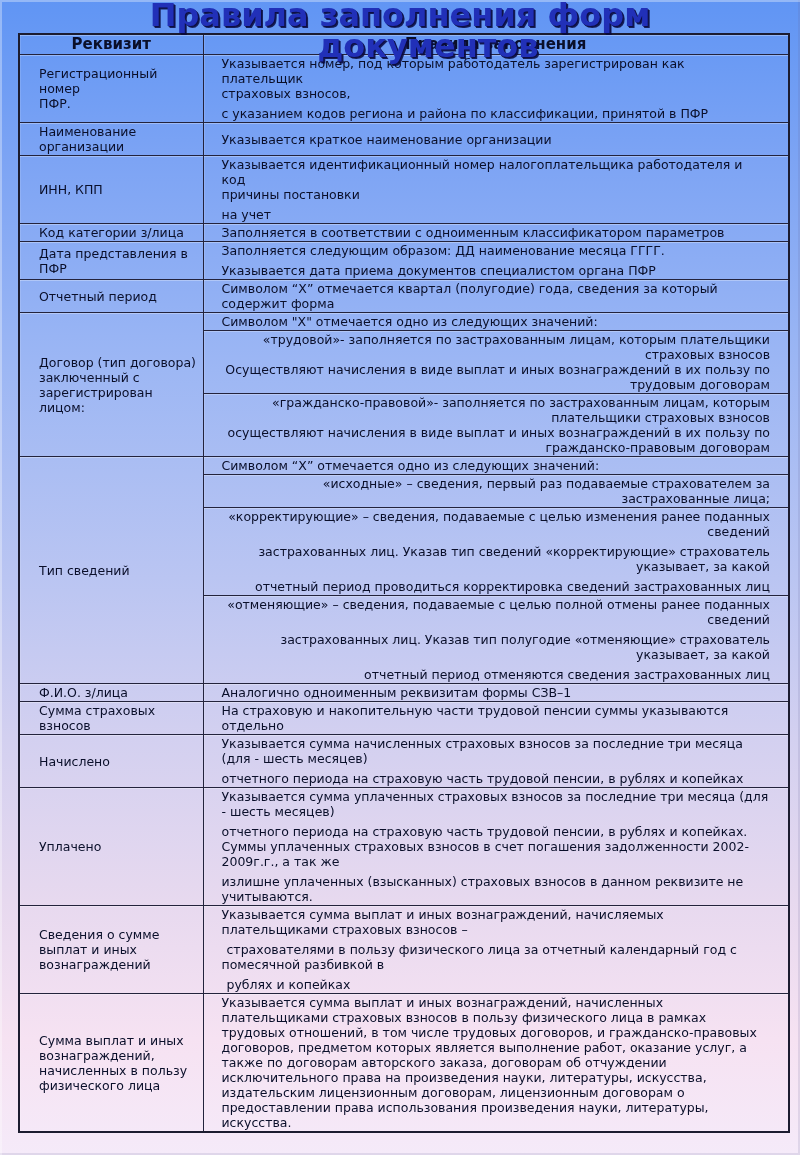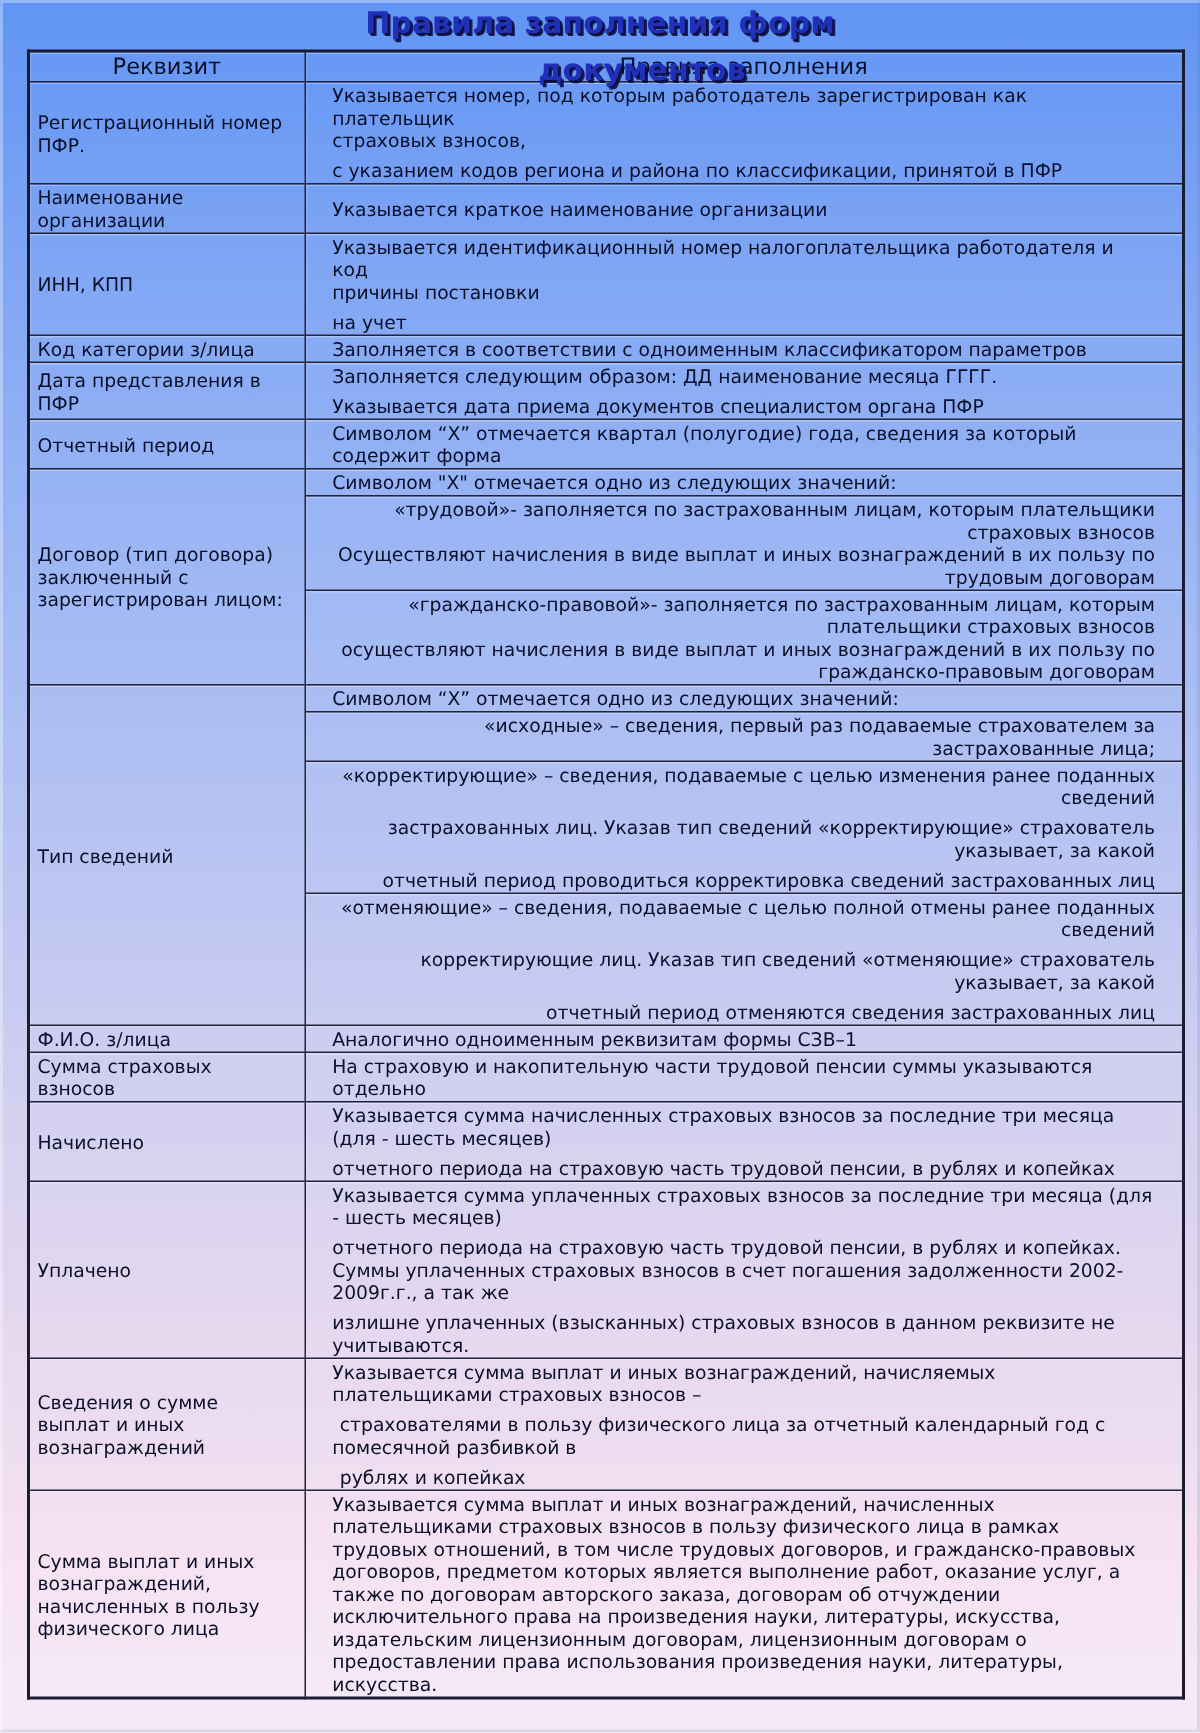--- a/index.html
+++ b/index.html
@@ -5,35 +5,35 @@
   html,body{margin:0;padding:0;}
   body{
     width:800px;height:1155px;position:relative;overflow:hidden;
     background:linear-gradient(180deg,#6095f4 0%,#7da4f4 14%,#9db7f4 32%,#bac5f2 50%,#d3d0f0 64%,#e7d9ef 78%,#f6e2f2 90%,#f5eaf9 100%);
     font-family:"DejaVu Sans","Liberation Sans",sans-serif;
     color:#0a0f2a;
   }
   .bevel{position:absolute;inset:0;z-index:20;pointer-events:none;
     box-shadow:inset 2px 2px 0 rgba(255,255,255,.33), inset -2px -2px 0 rgba(100,100,150,.15);}
   .title{position:absolute;top:0;left:0;width:100%;text-align:center;z-index:10;
-    font-weight:bold;font-size:20px;line-height:31px;color:#2130b8;
+    font-weight:bold;font-size:32px;line-height:31px;color:#2130b8;
     text-shadow:2px 2px 0 rgba(8,8,60,.85), 1px 1px 0 rgba(8,8,60,.7);
     pointer-events:none;}
   .title .l2{transform:translateX(28px);}
   table.rules{
     position:absolute;left:18px;top:33px;width:772px;z-index:1;
     border-collapse:collapse;table-layout:fixed;
     font-size:12.5px;line-height:15px;
     border:2px solid #1c1c30;
   }
   col.c1{width:184px;}
   th,td{border:1px solid #23233c;vertical-align:middle;
     box-shadow:inset 0 1px 0 rgba(255,255,255,.3), inset 1px 0 0 rgba(255,255,255,.12);}
-  th{font-size:15px;line-height:17px;font-weight:normal;padding:1px 2px;text-align:center;}
-  td.cl{padding:1px 3px 1px 5px;white-space:pre-line;}
+  th{font-size:15px;line-height:17px;font-weight:bold;padding:1px 2px;text-align:center;}
+  td.cl{padding:1px 3px 1px 19px;white-space:pre-line;}
   td.cr{padding:0;}
   .sub{padding:1px 18px;}
   .sub.sb{border-top:1px solid #23233c;box-shadow:inset 0 1px 0 rgba(255,255,255,.25);text-align:right;}
   .ln.g{margin-top:5px;}
   .ln.i1{margin-left:68px;}
   .ln.i2{margin-left:5px;}
 </style>
 </head>
 <body>
 
@@ -143,21 +143,21 @@
             <div class="sub sb">
               <div class="ln">«корректирующие» – сведения, подаваемые с целью изменения ранее поданных</div>
               <div class="ln i1">сведений</div>
               <div class="ln g">застрахованных лиц. Указав тип сведений «корректирующие» страхователь</div>
               <div class="ln i1">указывает, за какой</div>
               <div class="ln g">отчетный период проводиться корректировка сведений застрахованных лиц</div>
             </div>
             <div class="sub sb">
               <div class="ln">«отменяющие» – сведения, подаваемые с целью полной отмены ранее поданных</div>
               <div class="ln i1">сведений</div>
-              <div class="ln g">корректирующие лиц. Указав тип сведений «отменяющие»  страхователь</div>
+              <div class="ln g">застрахованных лиц. Указав тип полугодие «отменяющие»  страхователь</div>
               <div class="ln i1">указывает, за какой</div>
               <div class="ln g">отчетный период отменяются сведения застрахованных лиц</div>
             </div>
           </td>
         </tr>
         <tr>
           <td class="cl">Ф.И.О. з/лица</td>
           <td class="cr">
             <div class="sub">
               <div class="ln">Аналогично одноименным реквизитам формы СЗВ–1</div>

